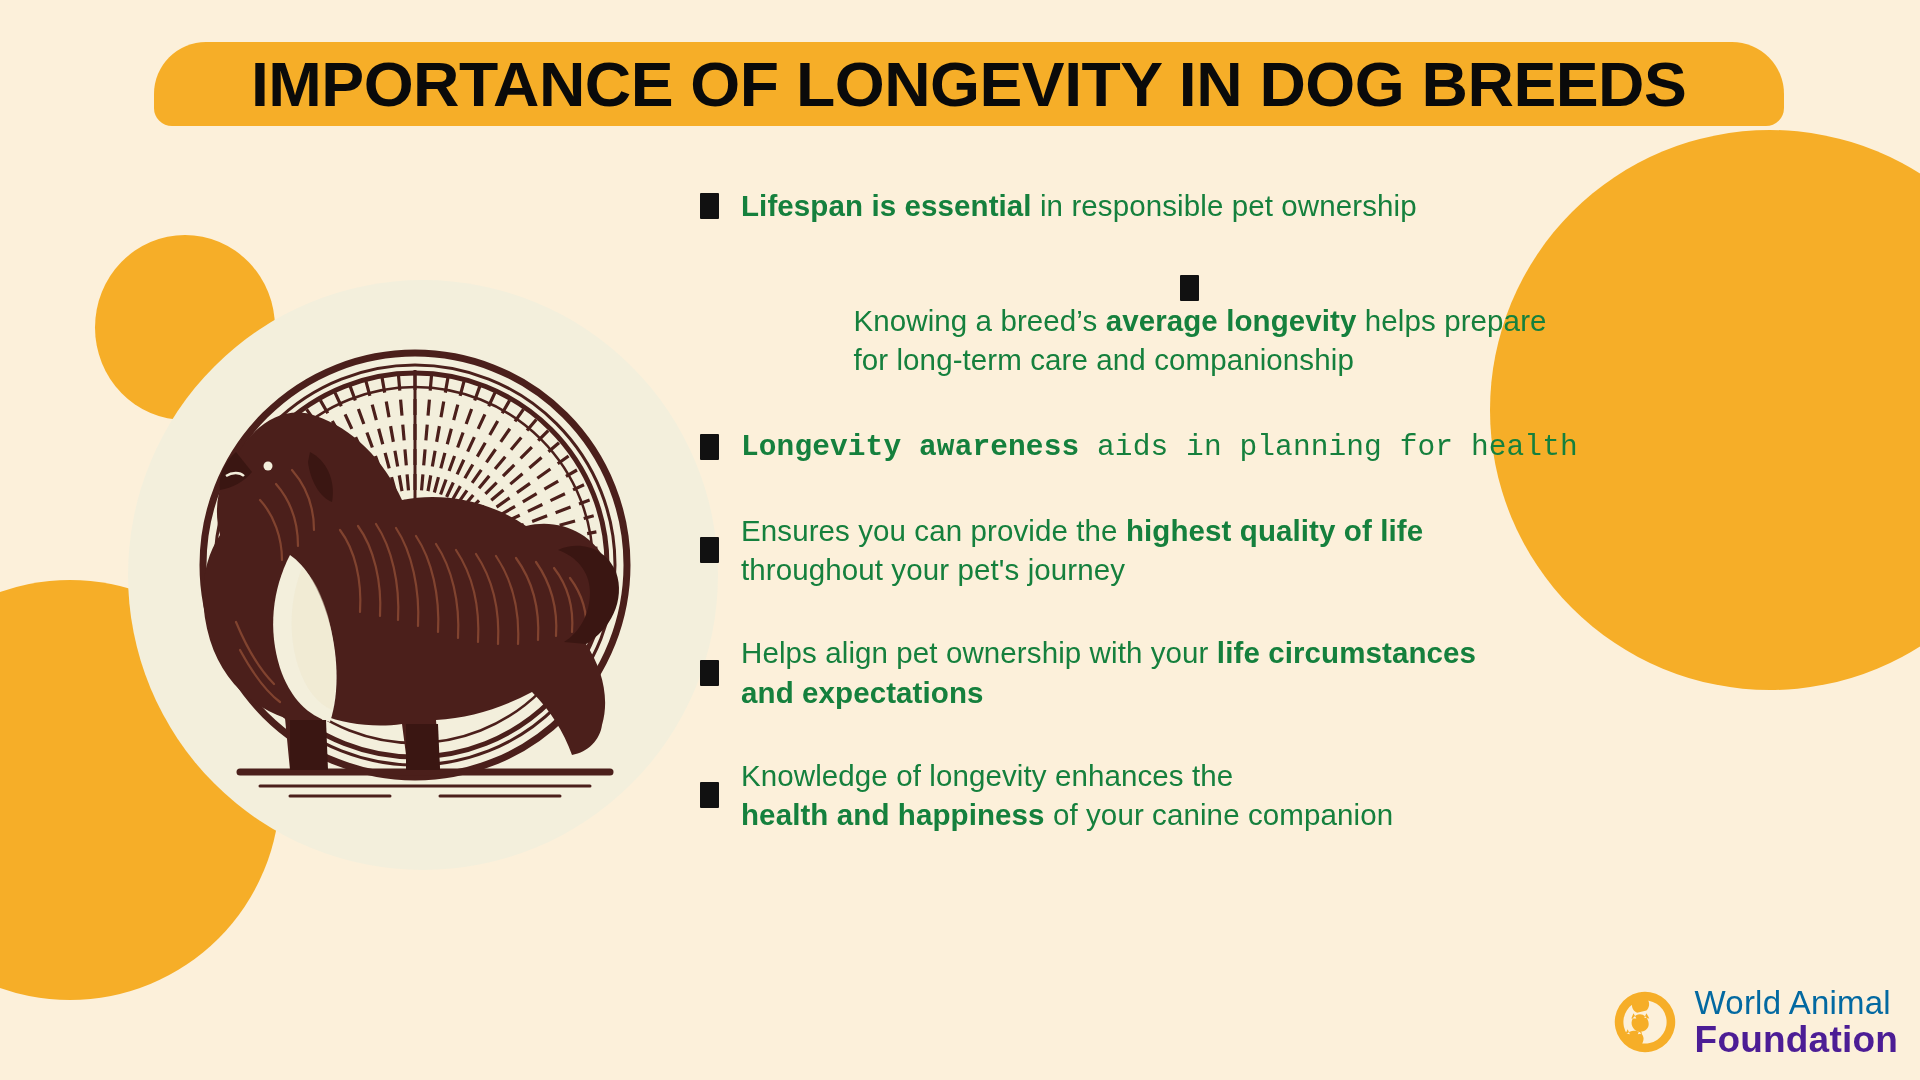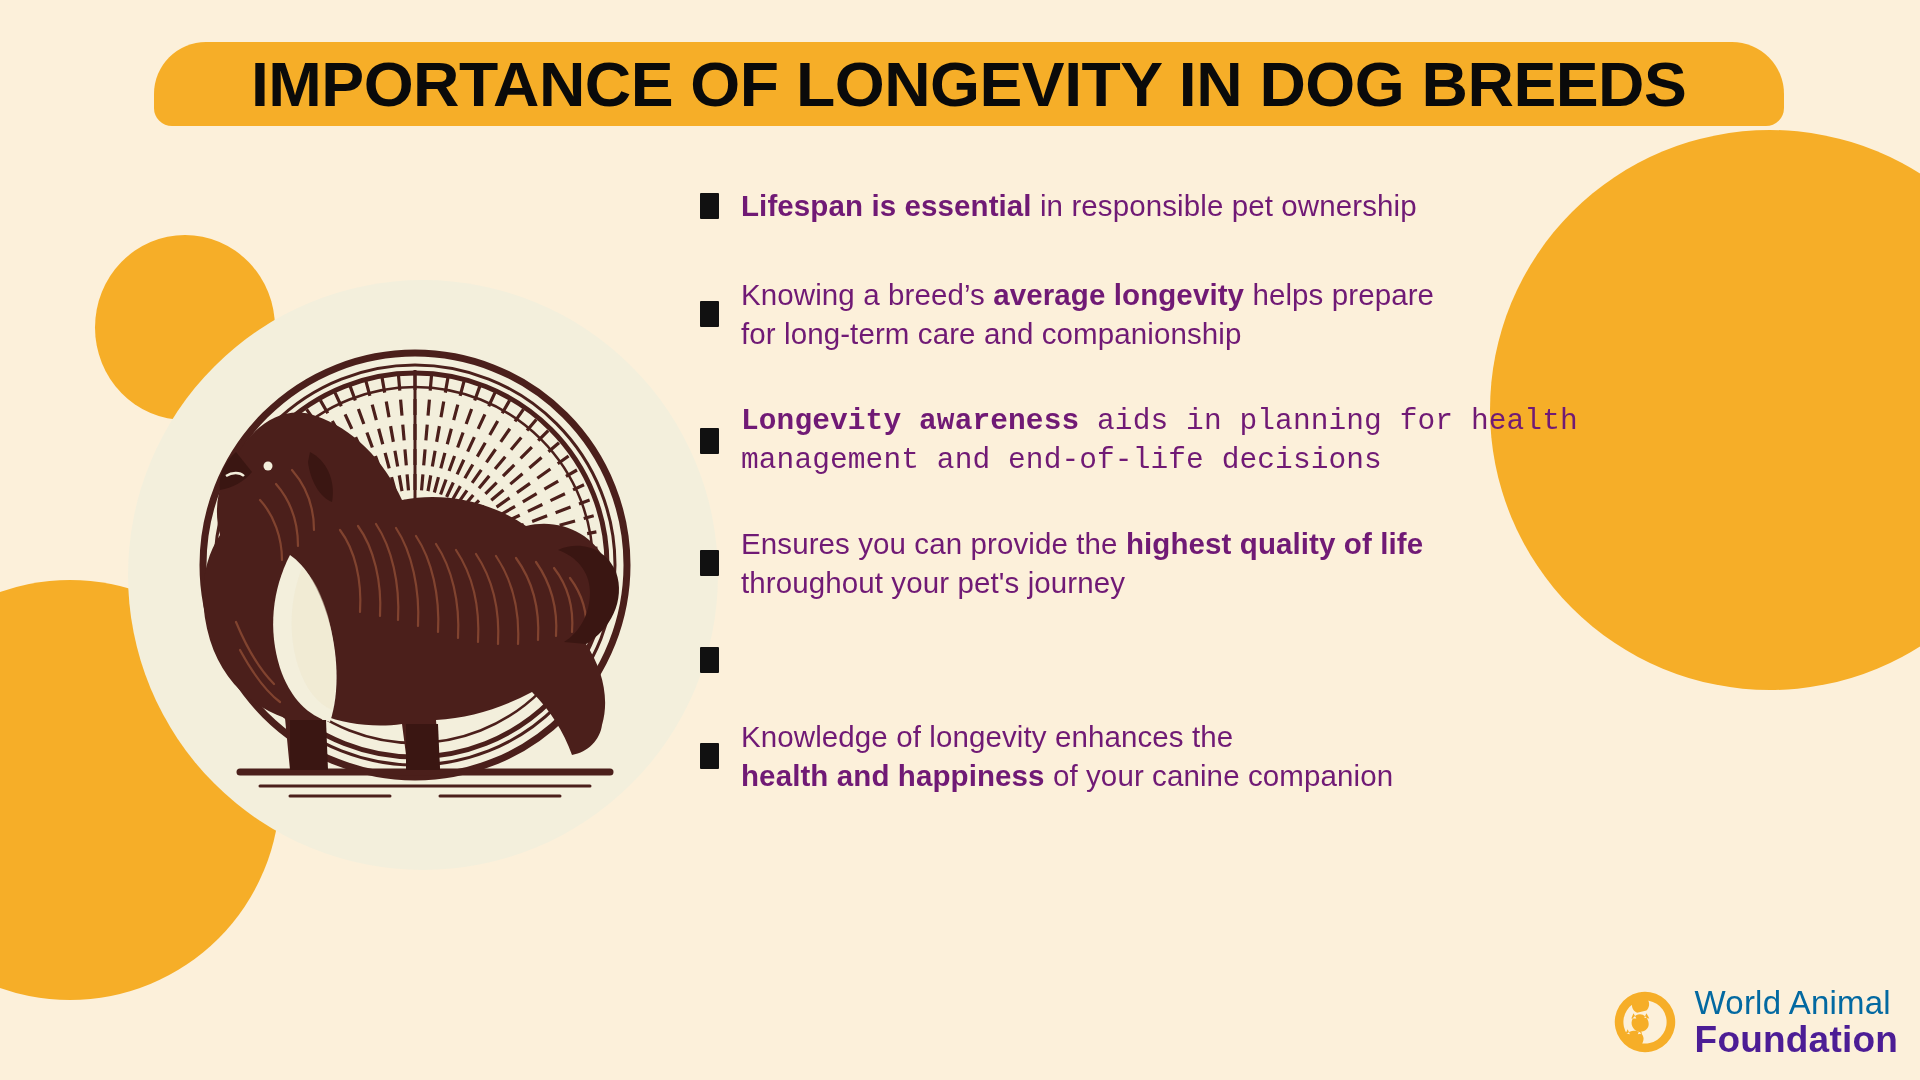--- a/index.html
+++ b/index.html
@@ -53,28 +53,28 @@
   }
   .bullet-row:last-child{margin-bottom:0;}
   .bullet-mark{
     flex:0 0 auto;
     width:19px;height:26px;background:#111111;
     margin-right:22px;border-radius:1px;
   }
   .bullet-text{
     font-size:29.5px;
     line-height:1.33;
-    color:#701a75;
+    color:#15803d;
     letter-spacing:0.1px;
   }
   .bullet-text b{font-weight:bold;}
 
   
   .r1{margin-bottom:50px;}
-  .r2{}
+  .r2{flex-direction:column;}
   .r3{margin-bottom:44px;font-family:Liberation Mono, monospace;}
   .r4{margin-bottom:44px;}
   .r5{margin-bottom:44px;}
   .r6{margin-bottom:44px;}
 
   
   .logo{
     position:absolute;right:22px;bottom:22px;
     display:flex;align-items:center;gap:14px;
   }
@@ -261,31 +261,32 @@
       <div class="bullet-text"><b>Lifespan is essential</b><span> in responsible pet ownership</span></div>
     </div>
 
     <div class="bullet-row r2">
       <span class="bullet-mark"></span>
       <div class="bullet-text"><span>Knowing a breed’s </span><b>average longevity</b><span> helps prepare</span><br><span>for long-term care and companionship</span></div>
     </div>
 
     <div class="bullet-row r3">
       <span class="bullet-mark"></span>
-      <div class="bullet-text"><b>Longevity awareness</b><span> aids in planning for health</span><br><span>management and end-of-life decisions</span></div>
+      <div class="bullet-text"><b>Longevity awareness</b><span> aids in planning for health</span><br></div>
     </div>
 
     <div class="bullet-row r4">
       <span class="bullet-mark"></span>
       <div class="bullet-text"><span>Ensures you can provide the </span><b>highest quality of life</b><br><span>throughout your pet's journey</span></div>
     </div>
 
 
     <div class="bullet-row r6">
       <span class="bullet-mark"></span>
+      <div class="bullet-text"><span>Helps align pet ownership with your </span><b>life circumstances</b><br><b>and expectations</b></div>
     </div>
 
     <div class="bullet-row">
       <span class="bullet-mark"></span>
       <div class="bullet-text"><span>Knowledge of longevity enhances the</span><br><b>health and happiness</b><span> of your canine companion</span></div>
     </div>
 
   </div>
 
   <div class="logo">

